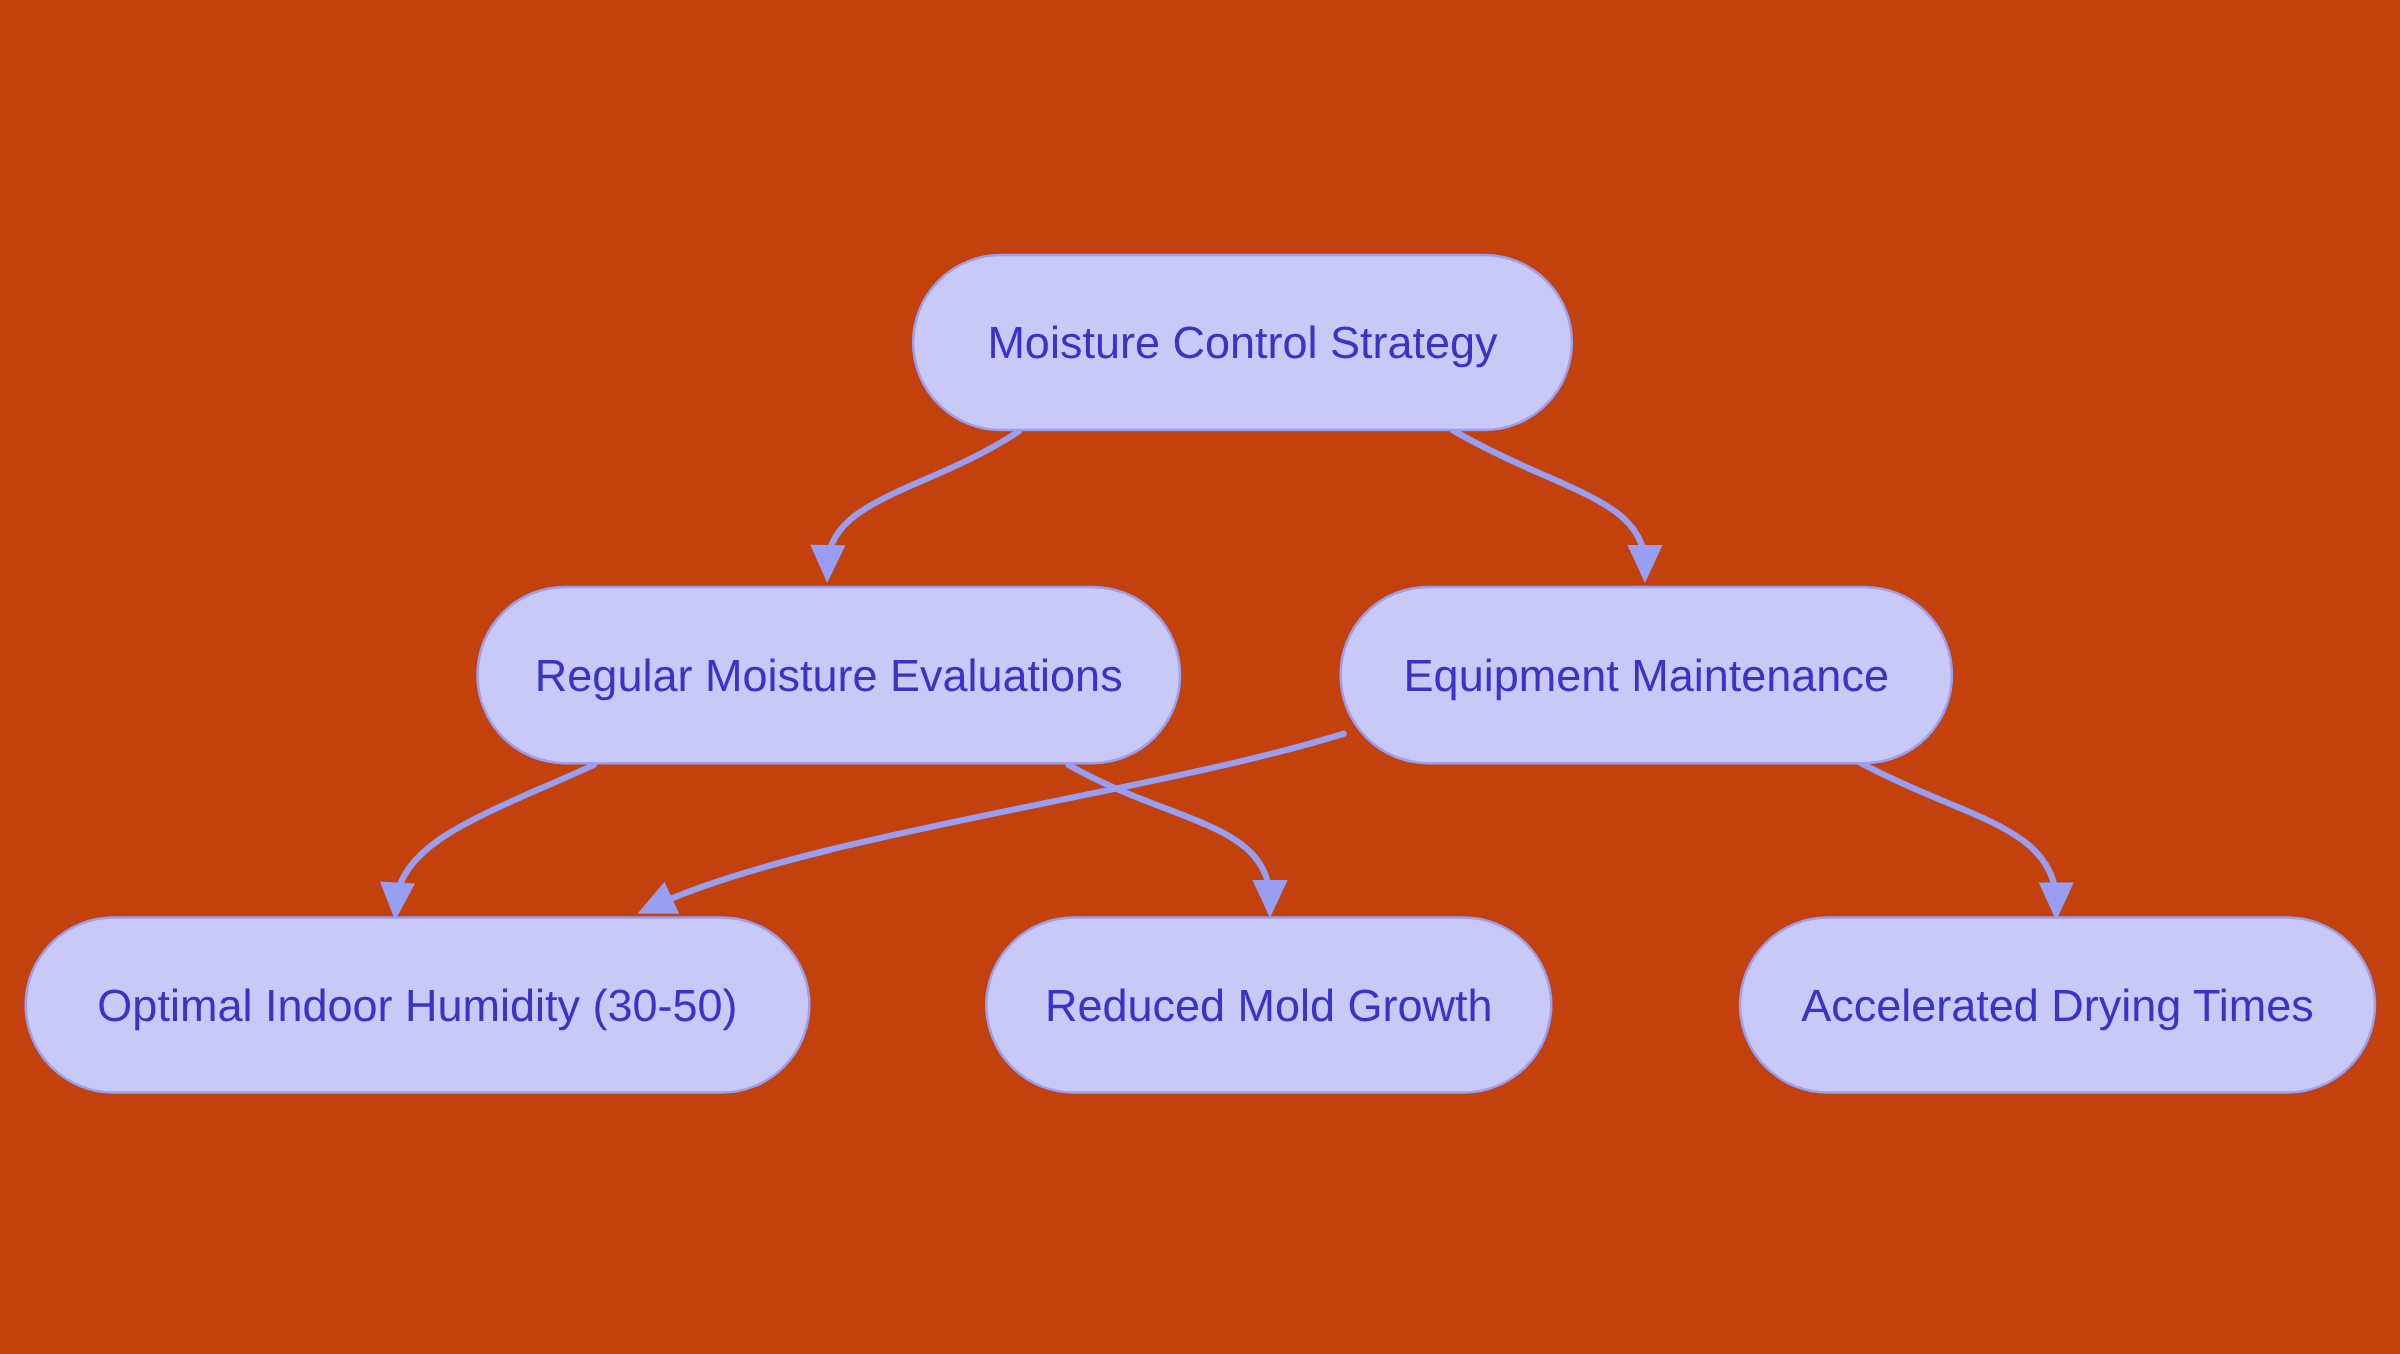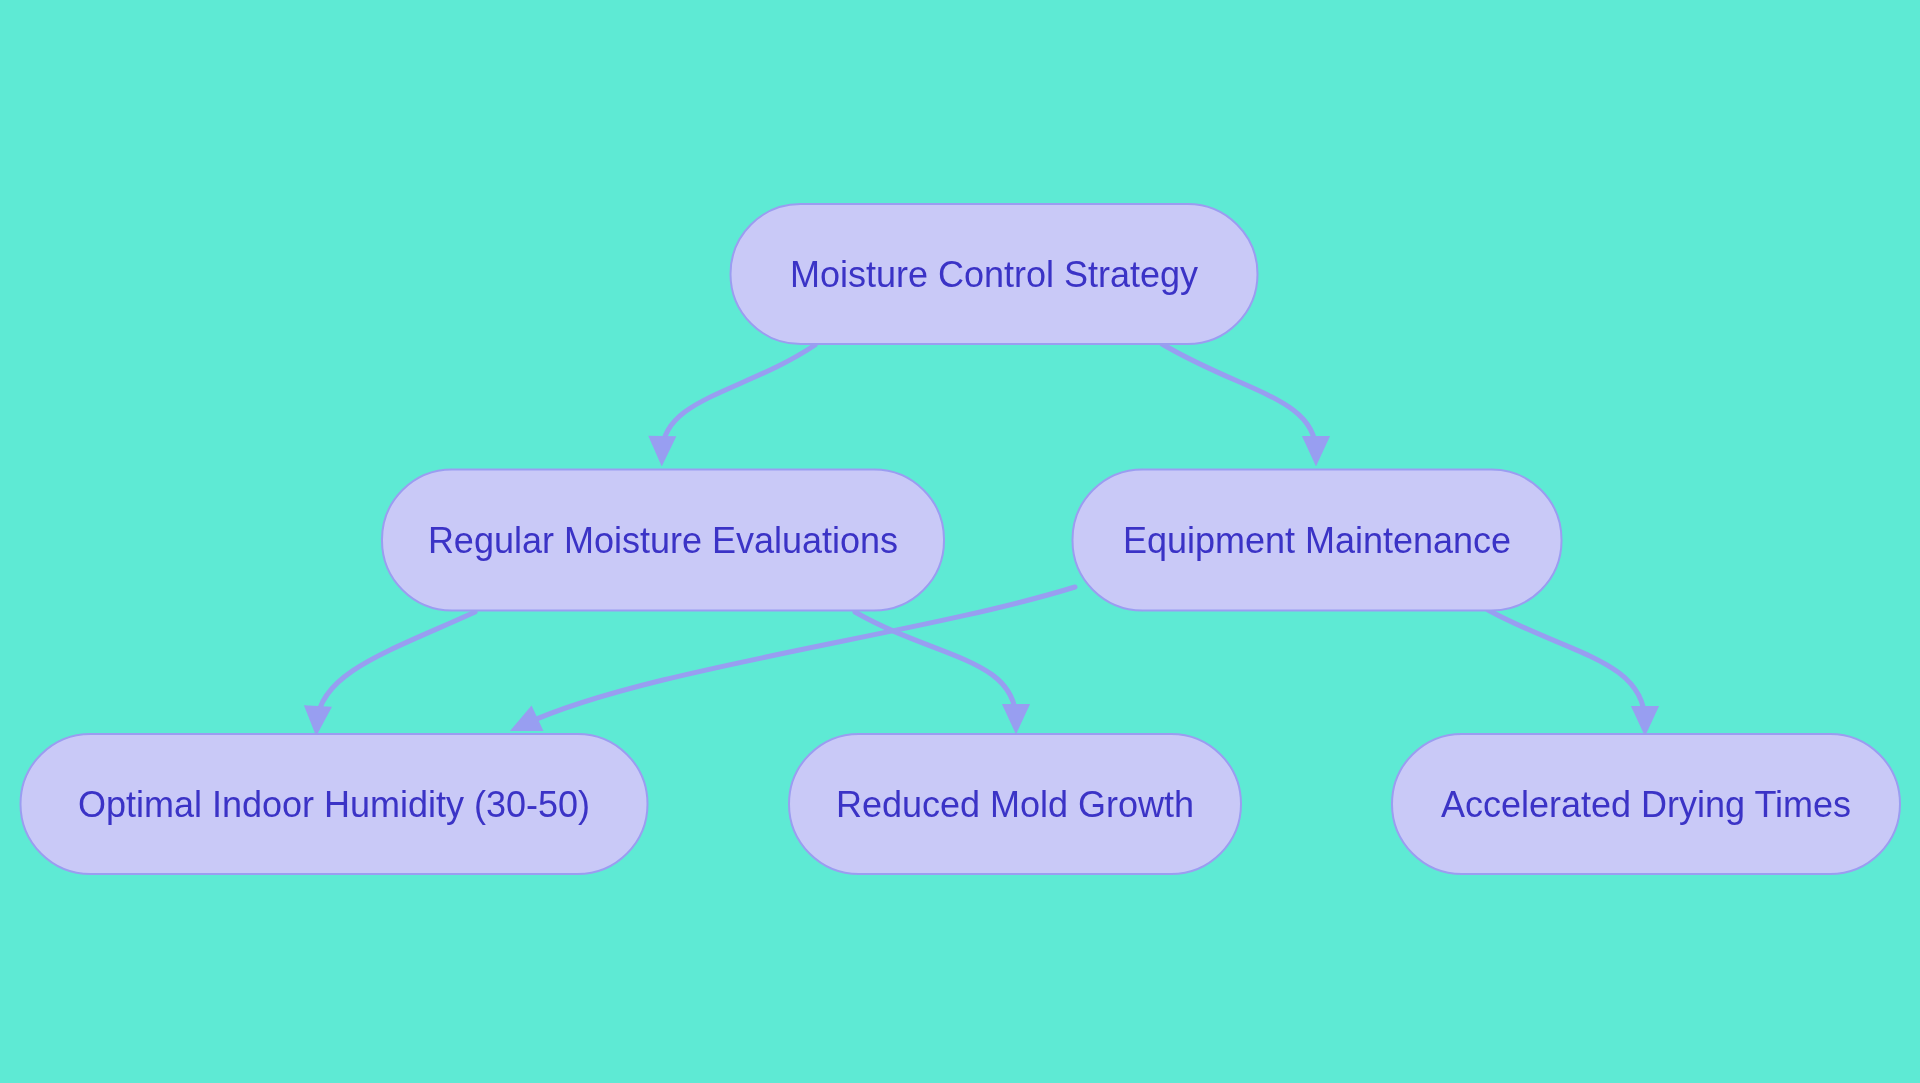--- a/index.html
+++ b/index.html
@@ -4,21 +4,21 @@
 <style>
   html, body {
     margin: 0;
     padding: 0;
     background: #ffffff;
   }
   .canvas {
     position: relative;
     width: 1920px;
     height: 1083px;
-    background: #5eead4;
+    background: #c2410c;
     overflow: hidden;
   }
   svg {
     display: block;
     width: 1920px;
     height: 1083px;
   }
   svg text {
     font-family: "Liberation Sans", sans-serif;
     text-anchor: middle;

